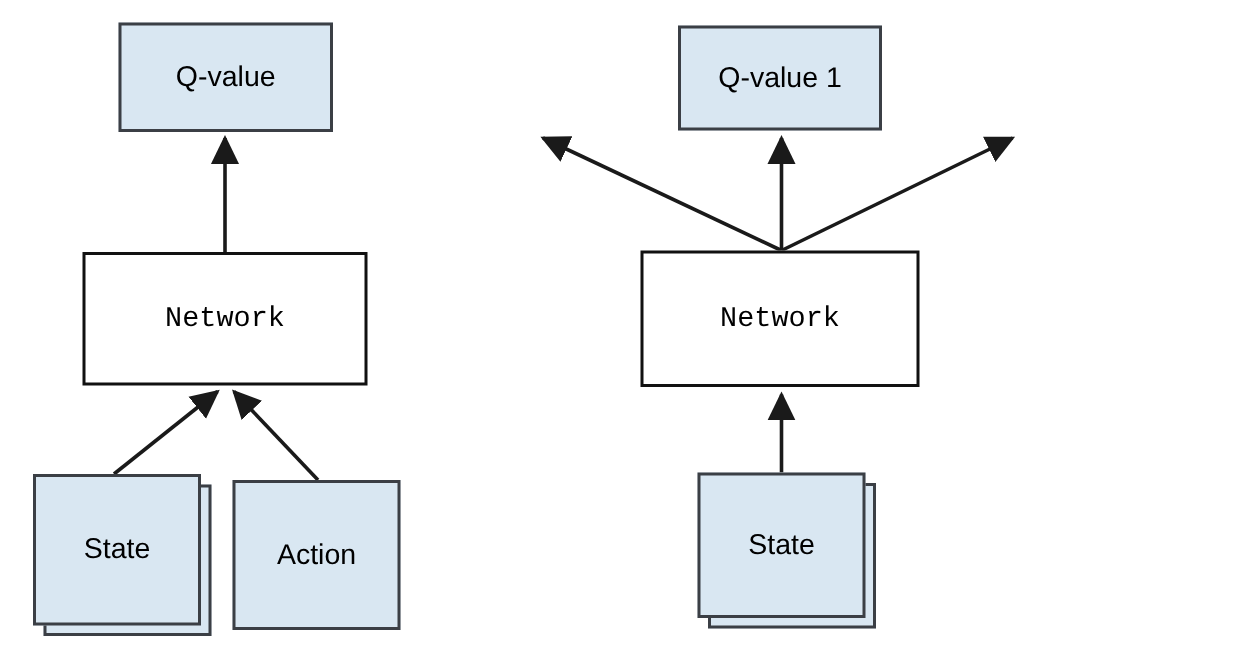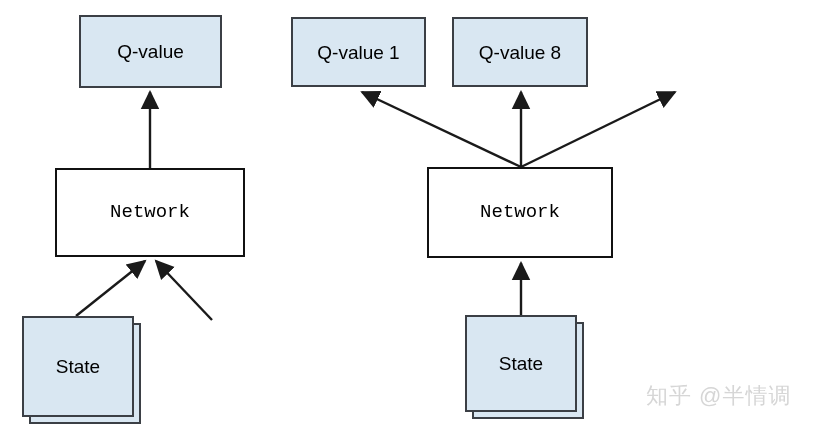--- a/index.html
+++ b/index.html
@@ -89,26 +89,25 @@
     <line x1="521" y1="315" x2="521" y2="263" stroke="#1a1a1a" stroke-width="2.4" marker-end="url(#ah)"></line>
   </svg>
 
   <div class="node blue" style="left:79px; top:15px; width:143px; height:73px;">Q-value</div>
 
   <div class="node white" style="left:55px; top:168px; width:190px; height:89px;">Network</div>
 
   <div class="stack-back" style="left:29px; top:323px; width:112px; height:101px;"></div>
   <div class="node blue" style="left:22px; top:316px; width:112px; height:101px;">State</div>
 
+  <div class="node blue" style="left:155px; top:320px; width:112px; height:100px;">Action</div>
 
-  <div class="node blue" style="left:291px; top:17px; width:135px; height:70px;">Q-value 1</div>
 
-  <div class="node blue" style="left:452px; top:17px; width:136px; height:70px;">Q-value 8</div>
+  <div class="node blue" style="left:452px; top:17px; width:136px; height:70px;">Q-value 1</div>
 
 
   <div class="node white" style="left:427px; top:167px; width:186px; height:91px;">Network</div>
 
   <div class="stack-back" style="left:472px; top:322px; width:112px; height:97px;"></div>
   <div class="node blue" style="left:465px; top:315px; width:112px; height:97px;">State</div>
 
-  <div class="watermark" style="left:646px; top:381px;">知乎 @半情调</div>
 
 </div>
 
 </body></html>

